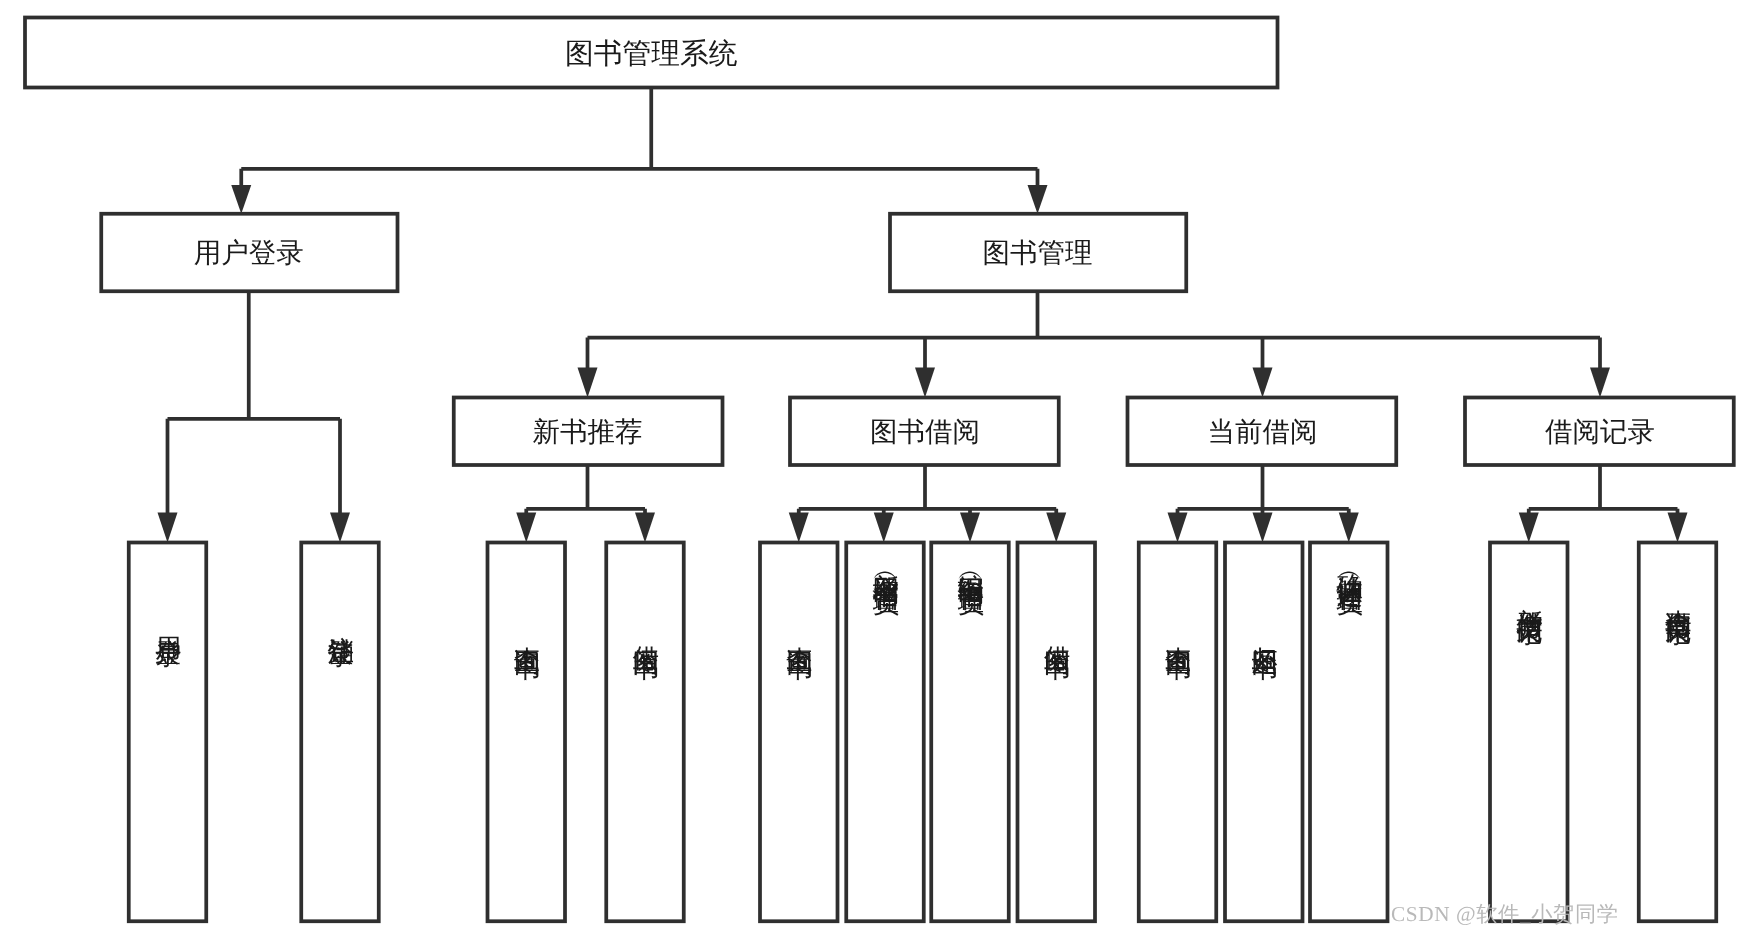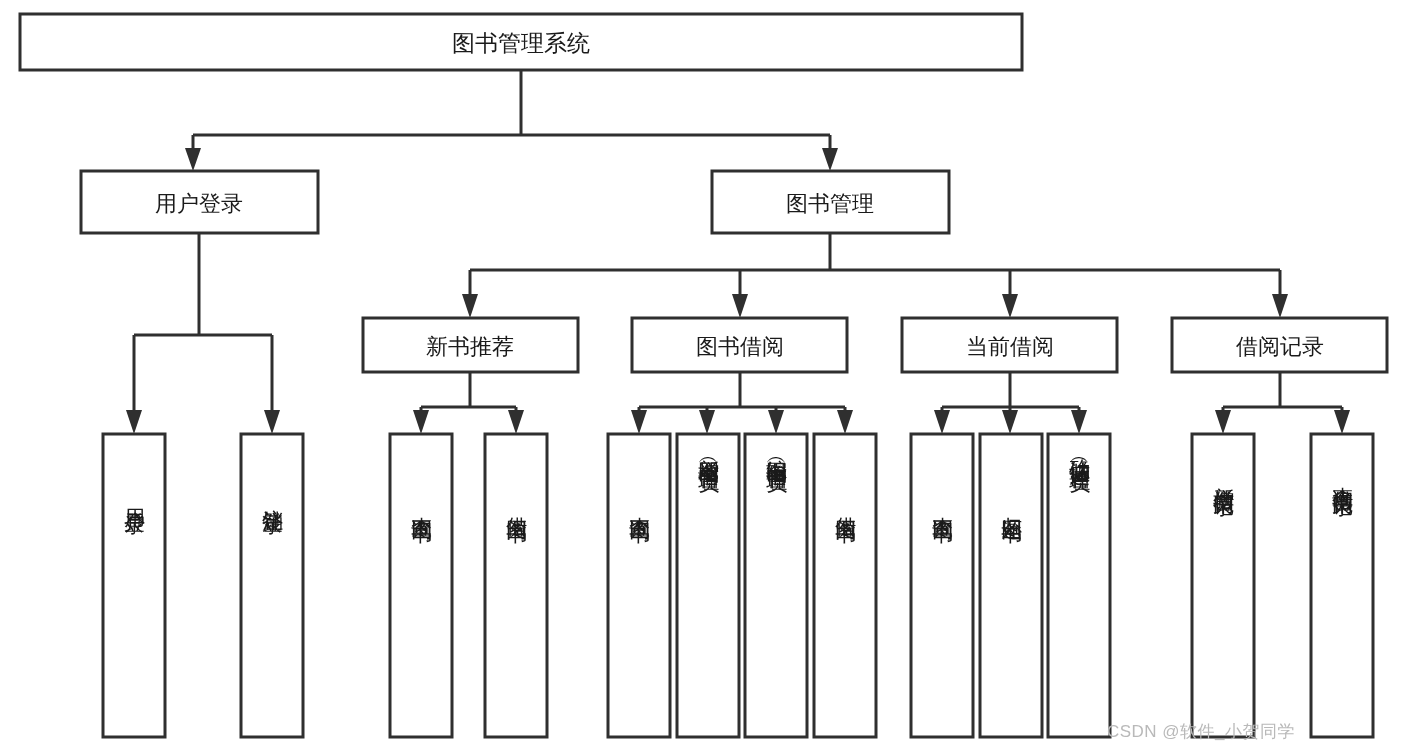--- a/index.html
+++ b/index.html
@@ -65,21 +65,21 @@
     font-size: 21px;
     line-height: 1.12;
     letter-spacing: 2px;
     color: #1a1a1a;
     white-space: nowrap;
   }
   .watermark {
     position: absolute;
     right: 8px;
     bottom: 4px;
-    font-family: Liberation Sans, sans-serif;
+    font-family: Liberation Serif, serif;
     font-size: 17px;
     color: #b9b9b9;
     letter-spacing: 0.5px;
     white-space: nowrap;
   }
 </style>
 </head>
 <body>
 
 <div id="diagram-root">

